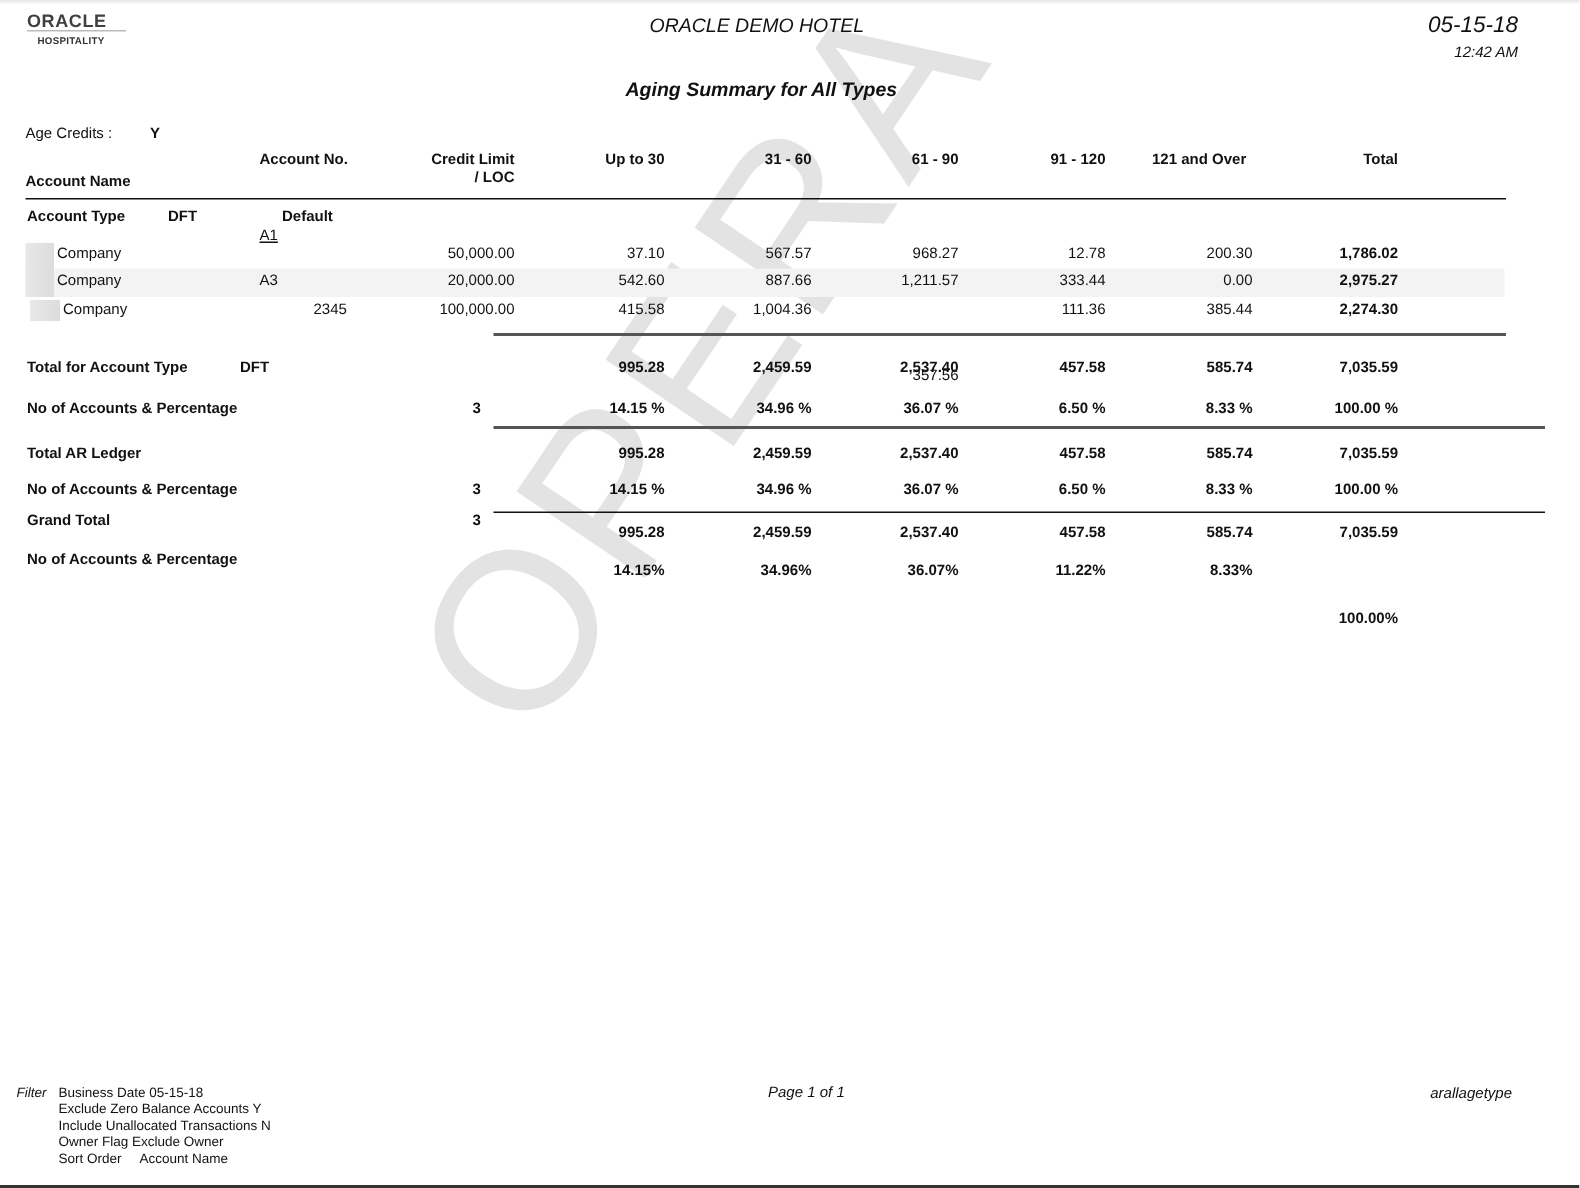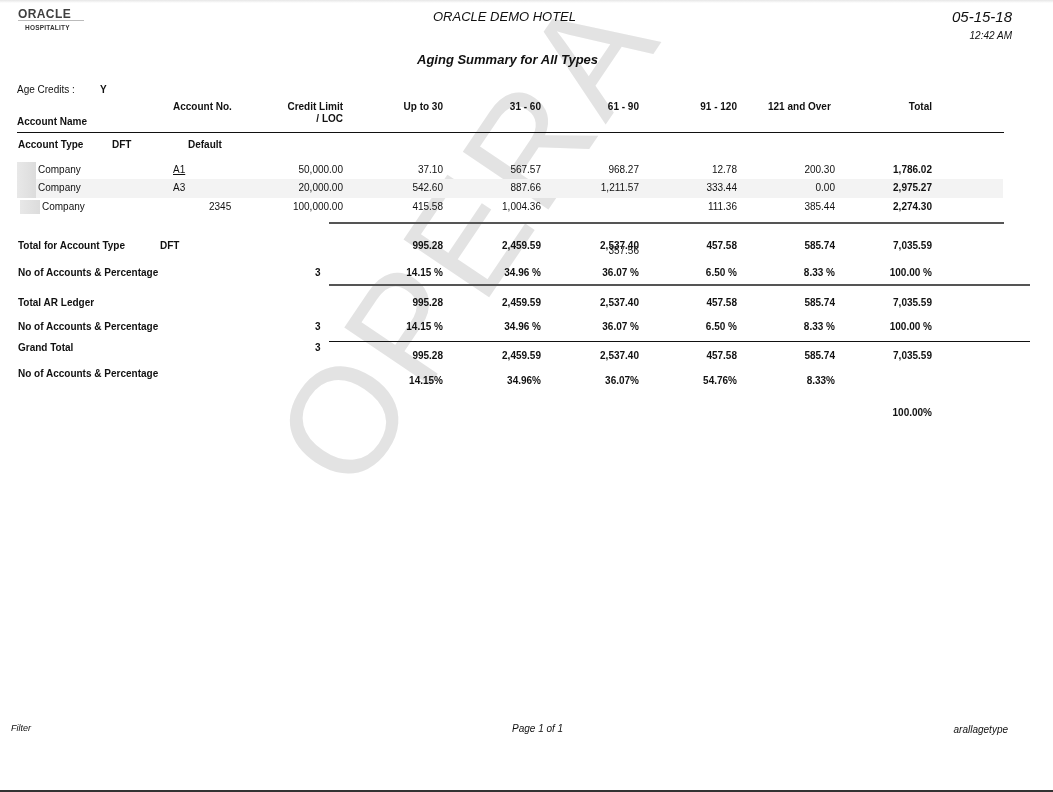--- a/index.html
+++ b/index.html
@@ -66,21 +66,21 @@
   <div class="abs t10 b" style="left:112px;top:139px;">DFT</div>
   <div class="abs t10 b" style="left:188px;top:139px;">Default</div>
 
   <div class="stripe"></div>
 
   <div class="blur" style="left:17px;top:162px;width:19px;height:36px;"></div>
   <div class="blur" style="left:20px;top:200px;width:20px;height:14px;"></div>
 
   <div>
     <div class="abs t10" style="left:38px;top:164px;">Company</div>
-    <div class="abs t10" style="left:173px;top:164px;text-decoration:underline;">A1</div>
+    <div class="abs t10" style="left:173px;top:152px;text-decoration:underline;">A1</div>
     <div class="abs t10 r" style="left:263px;top:164px;width:80px;">50,000.00</div>
     <div class="abs t10 r" style="left:380px;top:164px;width:63px;">37.10</div>
     <div class="abs t10 r" style="left:470px;top:164px;width:71px;">567.57</div>
     <div class="abs t10 r" style="left:568px;top:164px;width:71px;">968.27</div>
     <div class="abs t10 r" style="left:666px;top:164px;width:71px;">12.78</div>
     <div class="abs t10 r" style="left:764px;top:164px;width:71px;">200.30</div>
     <div class="abs t10 b r" style="left:862px;top:164px;width:70px;">1,786.02</div>
   </div>
 
   <div>
@@ -165,23 +165,30 @@
     <div class="abs t10 b r" style="left:666px;top:350px;width:71px;">457.58</div>
     <div class="abs t10 b r" style="left:764px;top:350px;width:71px;">585.74</div>
     <div class="abs t10 b r" style="left:862px;top:350px;width:70px;">7,035.59</div>
   </div>
 
   <div>
     <div class="abs t10 b" style="left:18px;top:368px;">No of Accounts &amp; Percentage</div>
     <div class="abs t10 b r" style="left:380px;top:375px;width:63px;">14.15%</div>
     <div class="abs t10 b r" style="left:470px;top:375px;width:71px;">34.96%</div>
     <div class="abs t10 b r" style="left:568px;top:375px;width:71px;">36.07%</div>
-    <div class="abs t10 b r" style="left:666px;top:375px;width:71px;">54.76%</div>
+    <div class="abs t10 b r" style="left:666px;top:375px;width:71px;">11.22%</div>
     <div class="abs t10 b r" style="left:764px;top:375px;width:71px;">8.33%</div>
     <div class="abs t10 b r" style="left:862px;top:375px;width:70px;margin-top:32px;">100.00%</div>
   </div>
 
   <div class="abs footer-filter">Filter</div>
+  <div class="abs footer-lines">
+    <div>Business Date 05-15-18</div>
+    <div>Exclude Zero Balance Accounts Y</div>
+    <div>Include Unallocated Transactions N</div>
+    <div style="white-space:pre;">Owner Flag Exclude Owner</div>
+    <div style="white-space:pre;">Sort Order     Account Name</div>
+  </div>
   <div class="abs page">Page 1 of 1</div>
   <div class="abs report-id">arallagetype</div>
 </div>
 
 <div class="bottombar"></div>
 
 </body></html>

